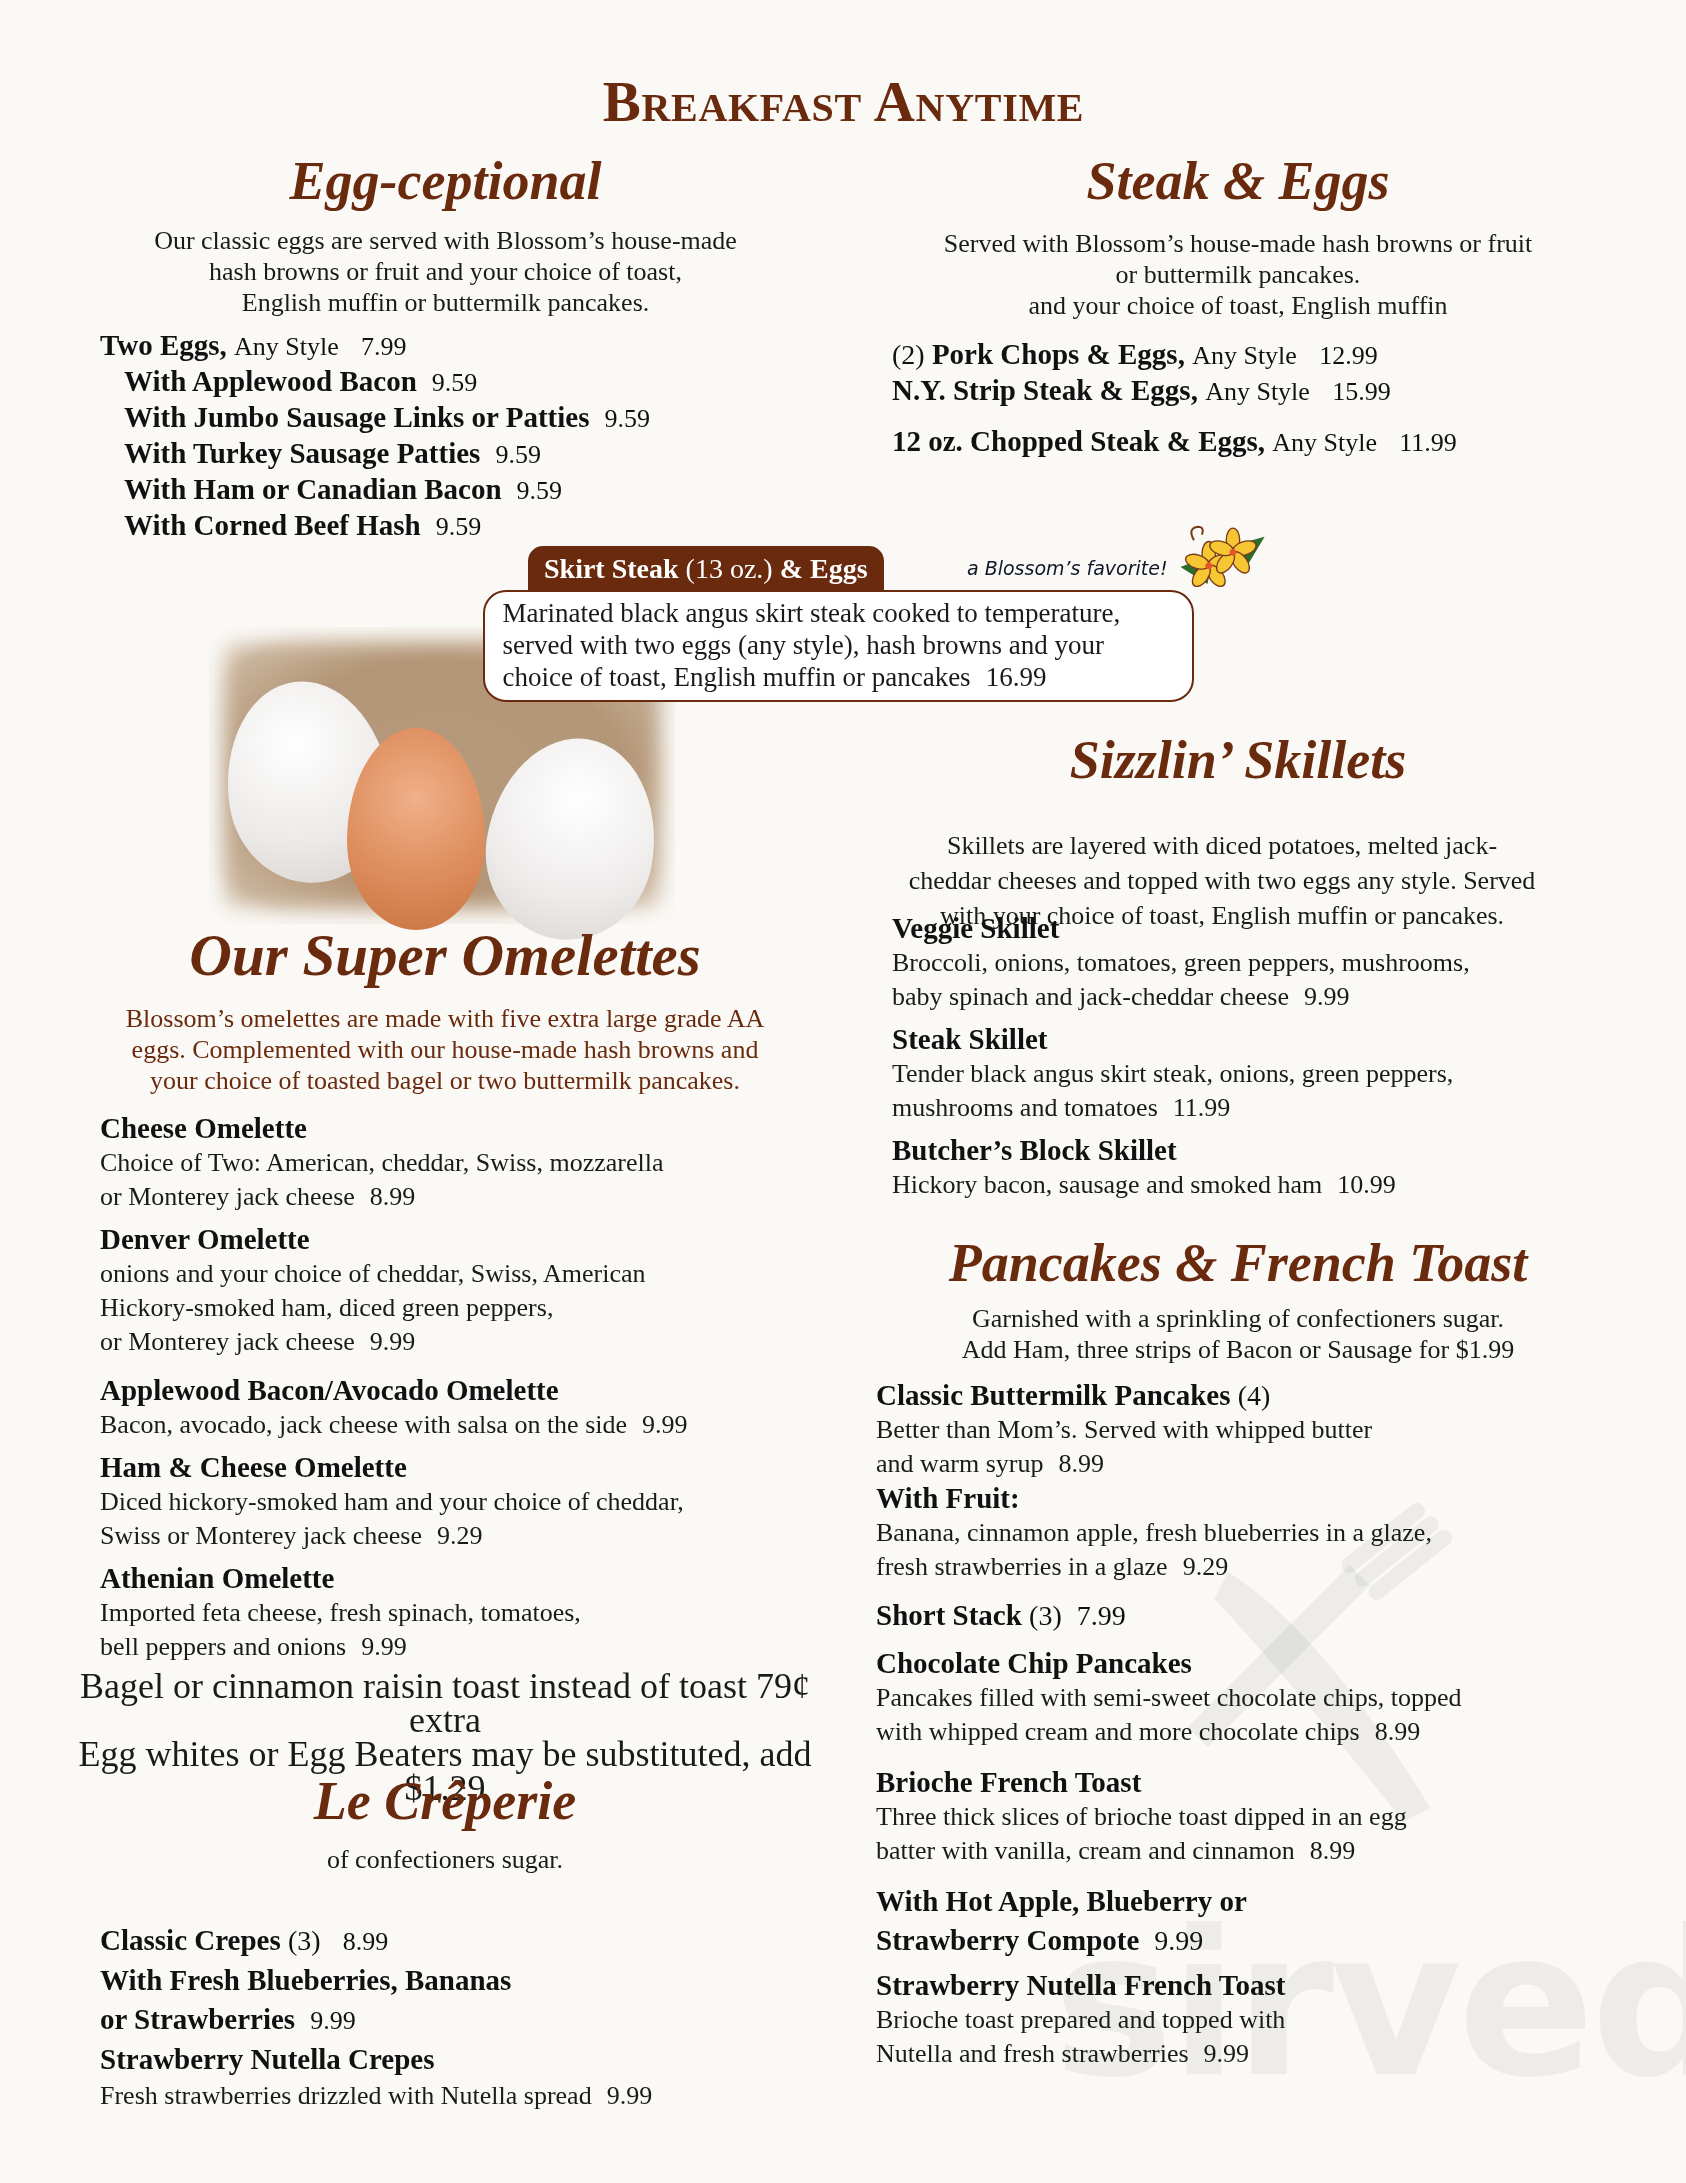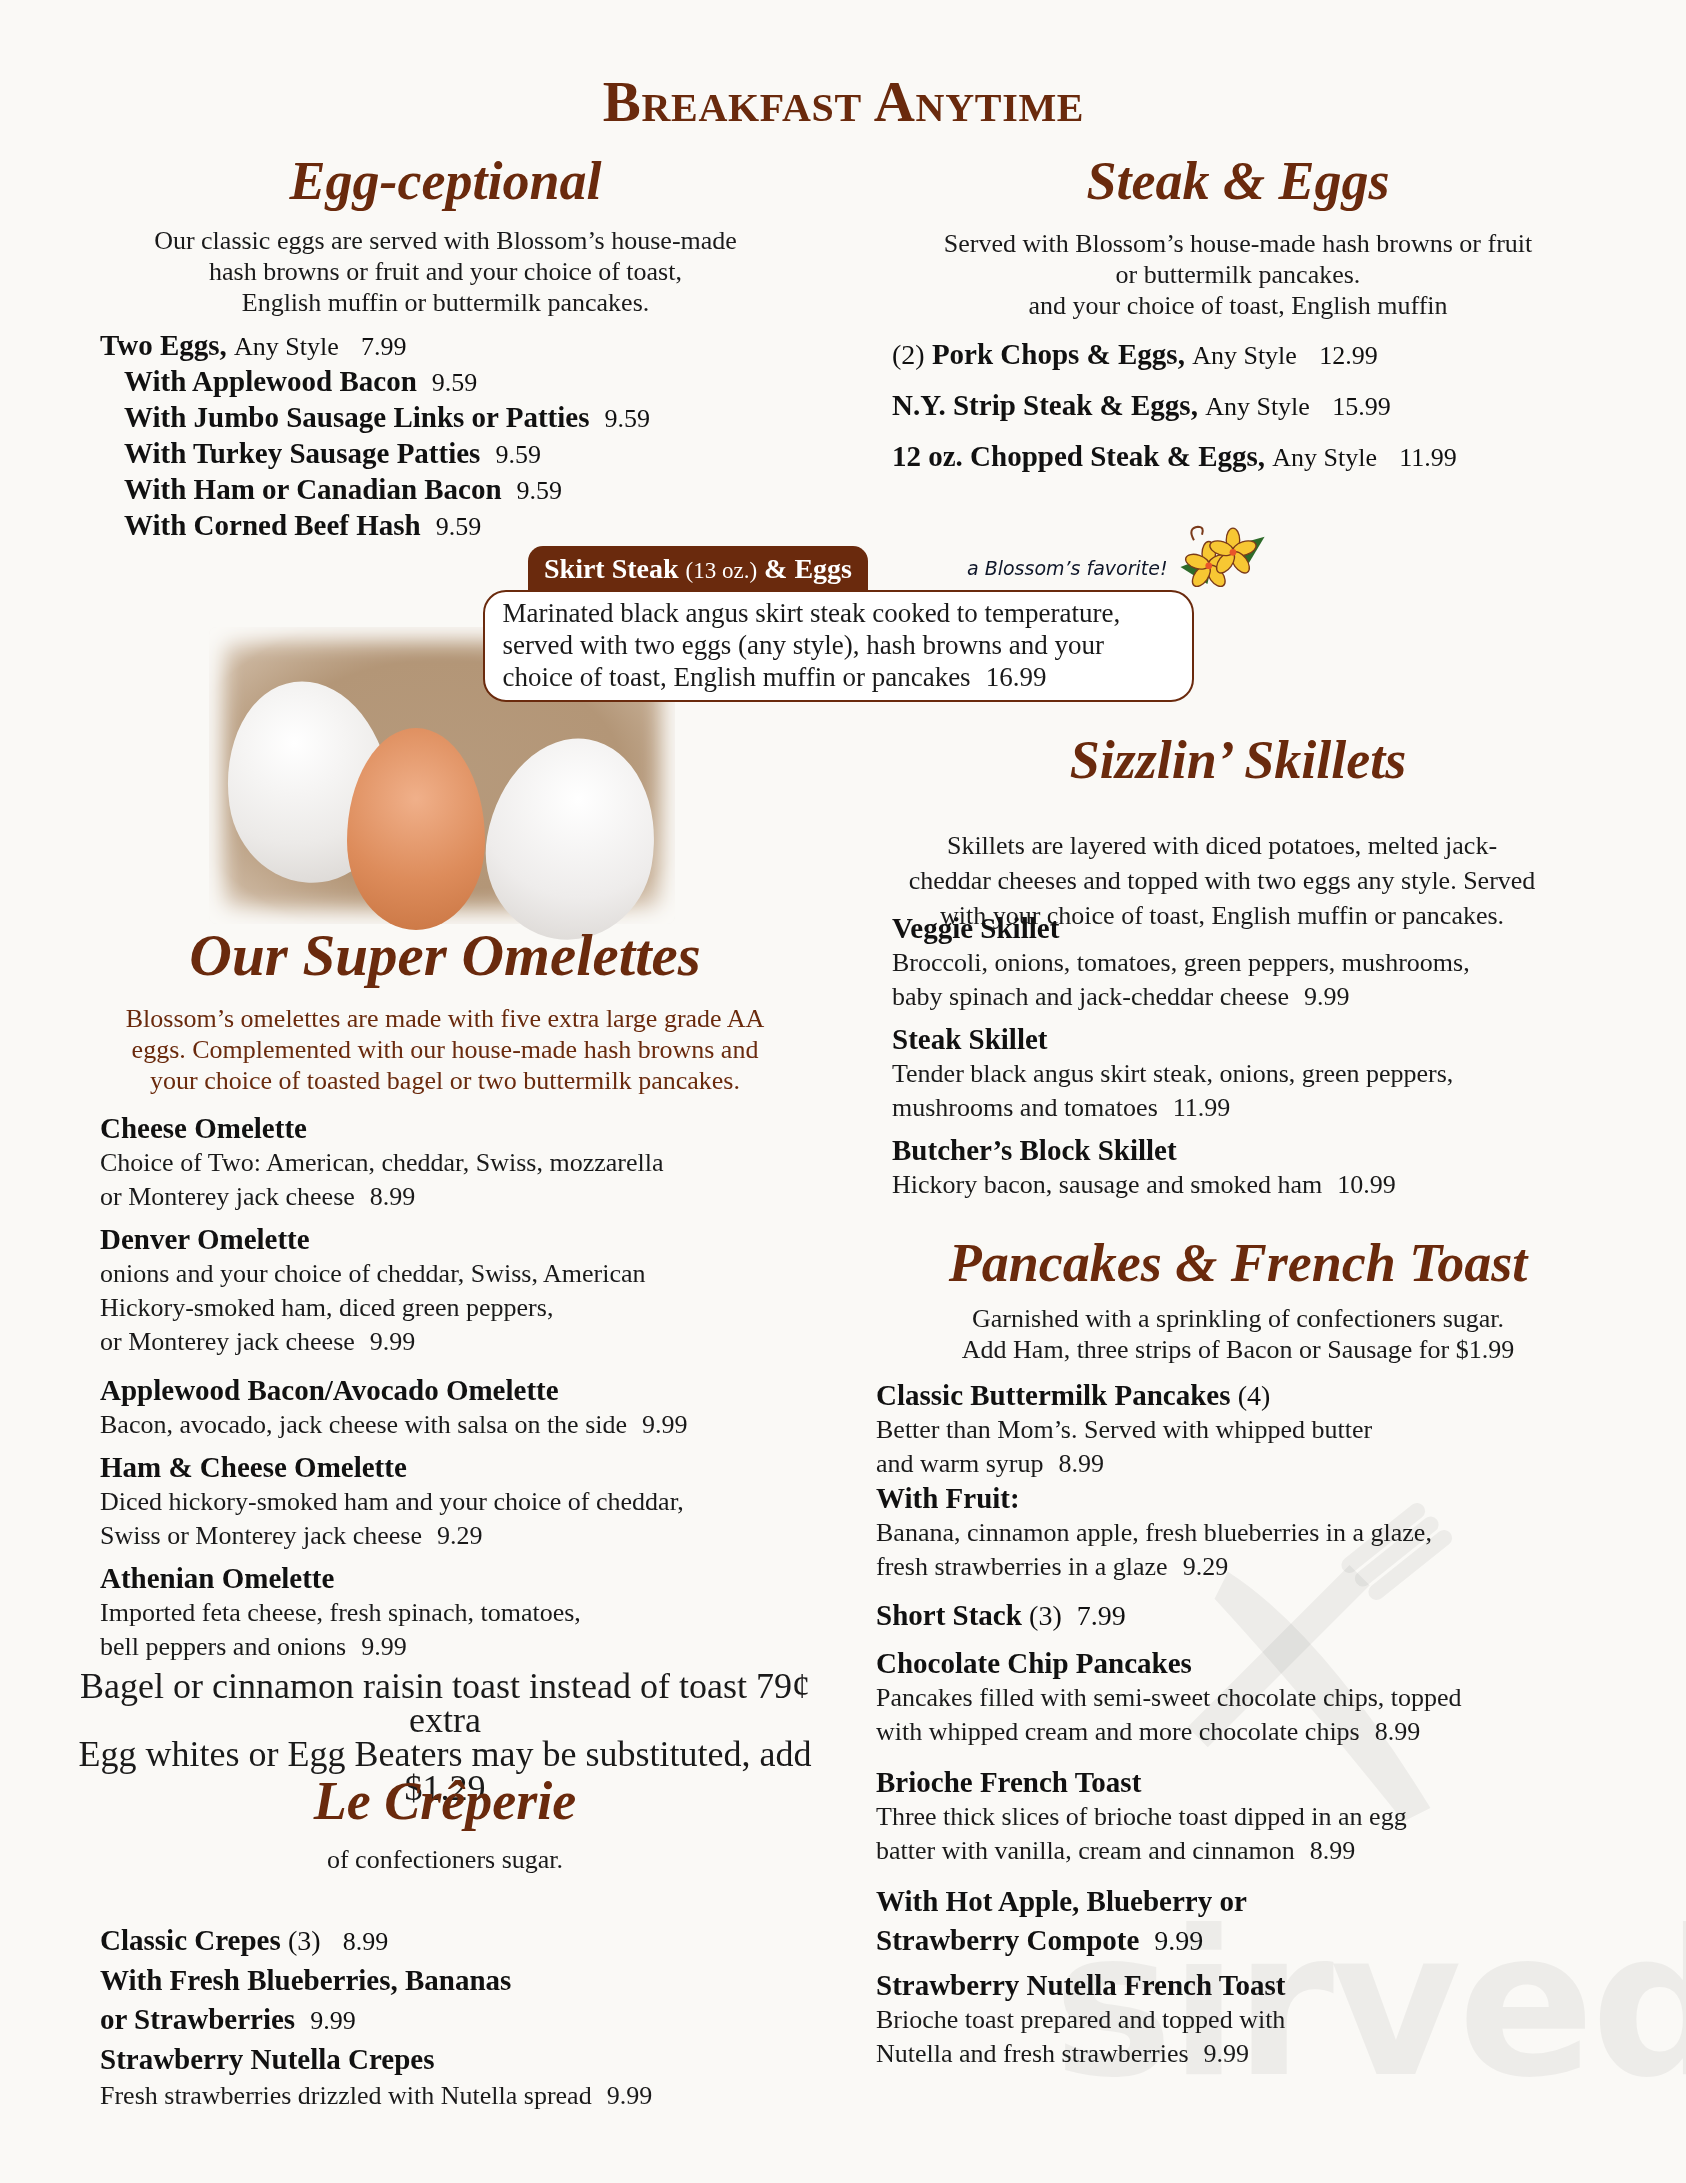--- a/index.html
+++ b/index.html
@@ -25,21 +25,21 @@
   .desc { font-size: 26px; line-height: 34px; color: #1a1a1a; }
   .name { font-size: 29px; font-weight: bold; line-height: 35px; }
   .block { margin-bottom: 8px; }
 
   
   .tab {
     left: 528px; top: 546px; height: 45px; padding: 0 16px;
     background: #6a2a0d; color: #fff; border-radius: 15px 15px 0 0;
     font-size: 28px; font-weight: bold; line-height: 45px; white-space: nowrap;
   }
-  .tab .light { color: #fff; font-size: 23px; }
+  .tab .light { color: #fff; font-size: 28px; }
   .callout {
     left: 483px; top: 590px; width: 711px; height: 112px; box-sizing: border-box;
     background: #fff; border: 2.7px solid #6a2a0d; border-radius: 23px;
     padding: 5.4px 17.5px; font-size: 27px; line-height: 32px; color: #1a1a1a;
   }
   .favorite {
     left: 967px; top: 557px; font-family: "DejaVu Sans", sans-serif; font-style: italic;
     font-size: 19px; color: #0f172a;
   }
 
@@ -90,21 +90,21 @@
   </div>
 </div>
 
 <div class="abs sec-title" style="left:877px;width:722px;top:154px;">Steak &amp; Eggs</div>
 <div class="abs intro" style="left:877px;width:722px;top:228px;">
   <div>Served with Blossom’s house-made hash browns or fruit</div>
   <div>or buttermilk pancakes.</div>
   <div>and your choice of toast, English muffin</div>
 </div>
 <div class="abs" style="left:892px;top:337px;">
-  <div class="item-line" style="margin-bottom:15px;">
+  <div class="item-line" style="">
     <span class="light" style="font-size:28px">(2)</span>
     <b>Pork Chops &amp; Eggs,</b>
     <span class="light">Any Style</span>
     <span class="light price">12.99</span>
   </div>
   <div class="item-line" style="margin-bottom:15px;">
     <b>N.Y. Strip Steak &amp; Eggs,</b>
     <span class="light">Any Style</span>
     <span class="light price">15.99</span>
   </div>

